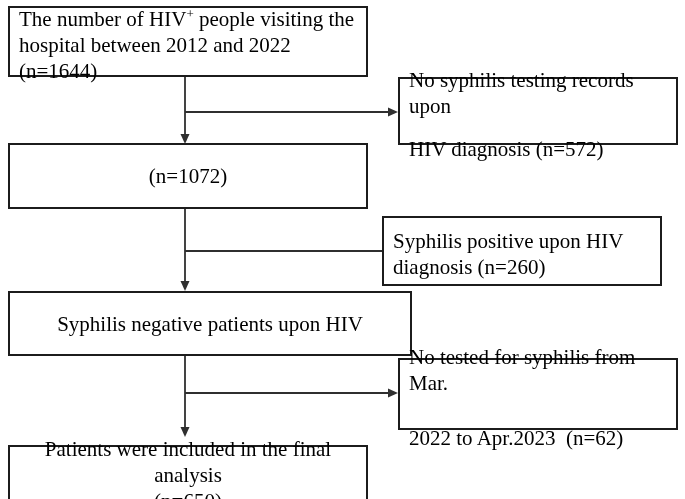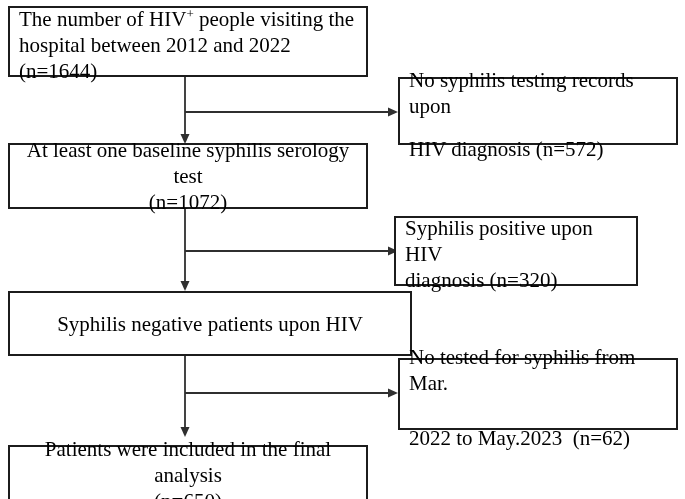--- a/index.html
+++ b/index.html
@@ -90,36 +90,35 @@
     <div class="line"><span>The number of HIV</span><sup>+</sup><span> people visiting the</span></div>
     <div class="line">hospital between 2012 and 2022 (n=1644)</div>
   </div>
 
   <div class="box align-left" style="left:398px; top:77px; width:280px; height:68px;gap:17px;">
     <div class="line">No syphilis testing records upon</div>
     <div class="line">HIV diagnosis (n=572)</div>
   </div>
 
   <div class="box align-center" style="left:8px; top:143px; width:360px; height:66px;">
-    <div class="line">At least one baseline syphilis serology test</div>
     <div class="line">(n=1072)</div>
   </div>
 
-  <div class="box align-left" style="left:394px; top:216px; width:244px; height:70px;">
+  <div class="box align-left" style="left:382px; top:216px; width:280px; height:70px;">
     <div class="line">Syphilis positive upon HIV</div>
-    <div class="line">diagnosis (n=320)</div>
+    <div class="line">diagnosis (n=260)</div>
   </div>
 
   <div class="box align-center" style="left:8px; top:291px; width:404px; height:65px;">
     <div class="line">Syphilis negative patients upon HIV</div>
   </div>
 
   <div class="box align-left" style="left:398px; top:358px; width:280px; height:72px;gap:29px;">
     <div class="line">No tested for syphilis from Mar.</div>
-    <div class="line">2022 to May.2023  (n=62)</div>
+    <div class="line">2022 to Apr.2023  (n=62)</div>
   </div>
 
   <div class="box align-center" style="left:8px; top:437px; width:360px; height:59px;margin-top:8px;">
     <div class="line">Patients were included in the final analysis</div>
     <div class="line">(n=650)</div>
   </div>
 
 </div>
 
 </body></html>

